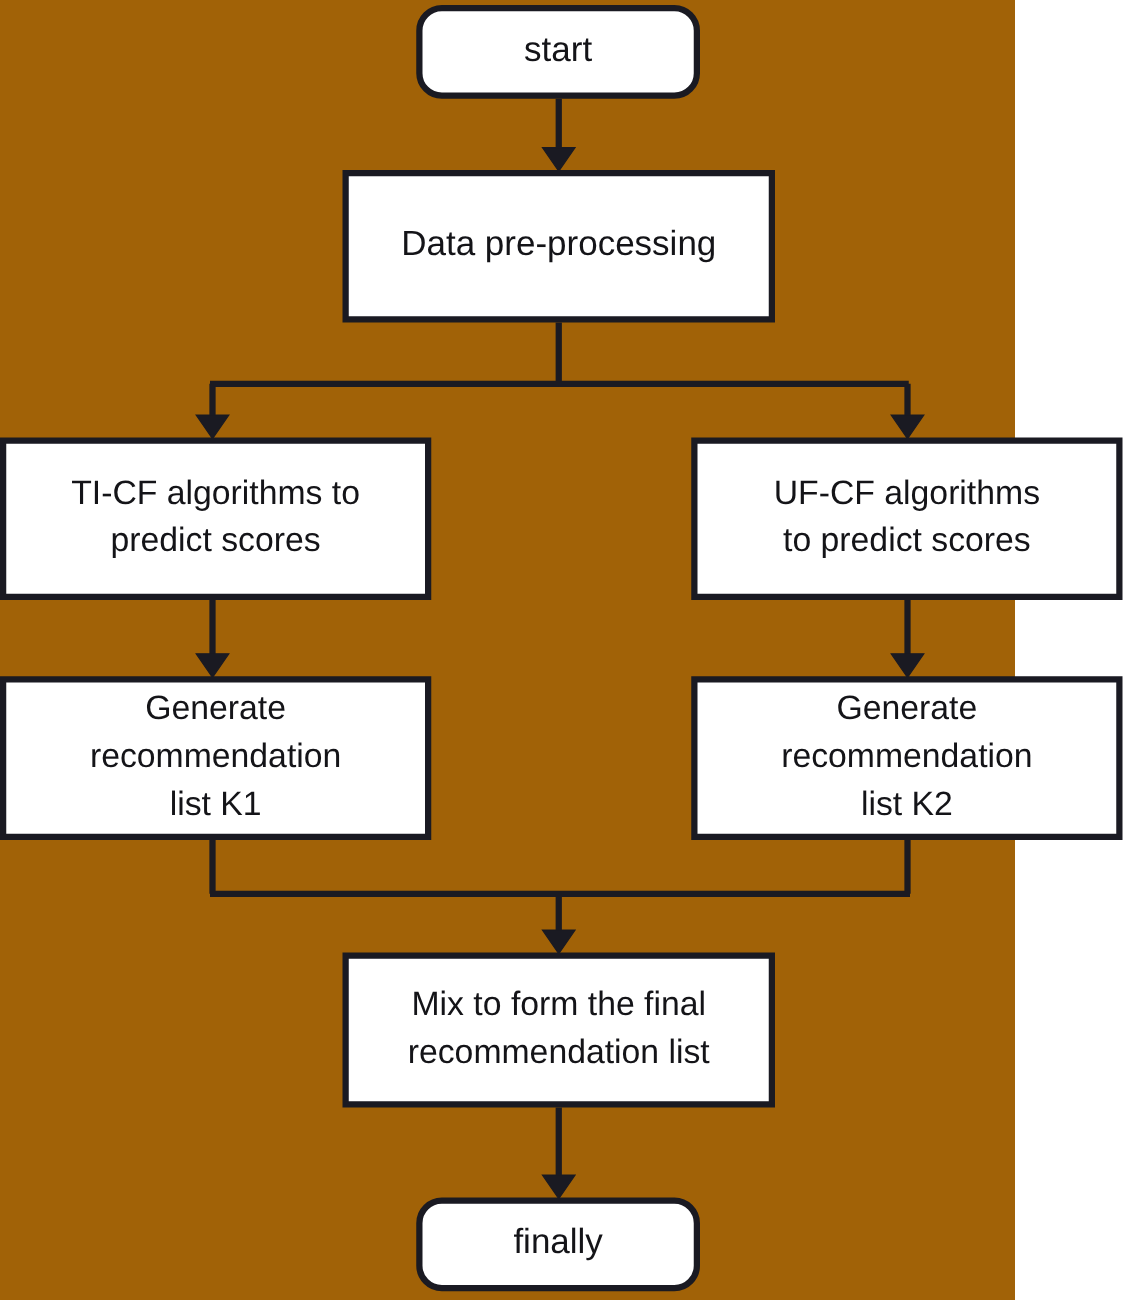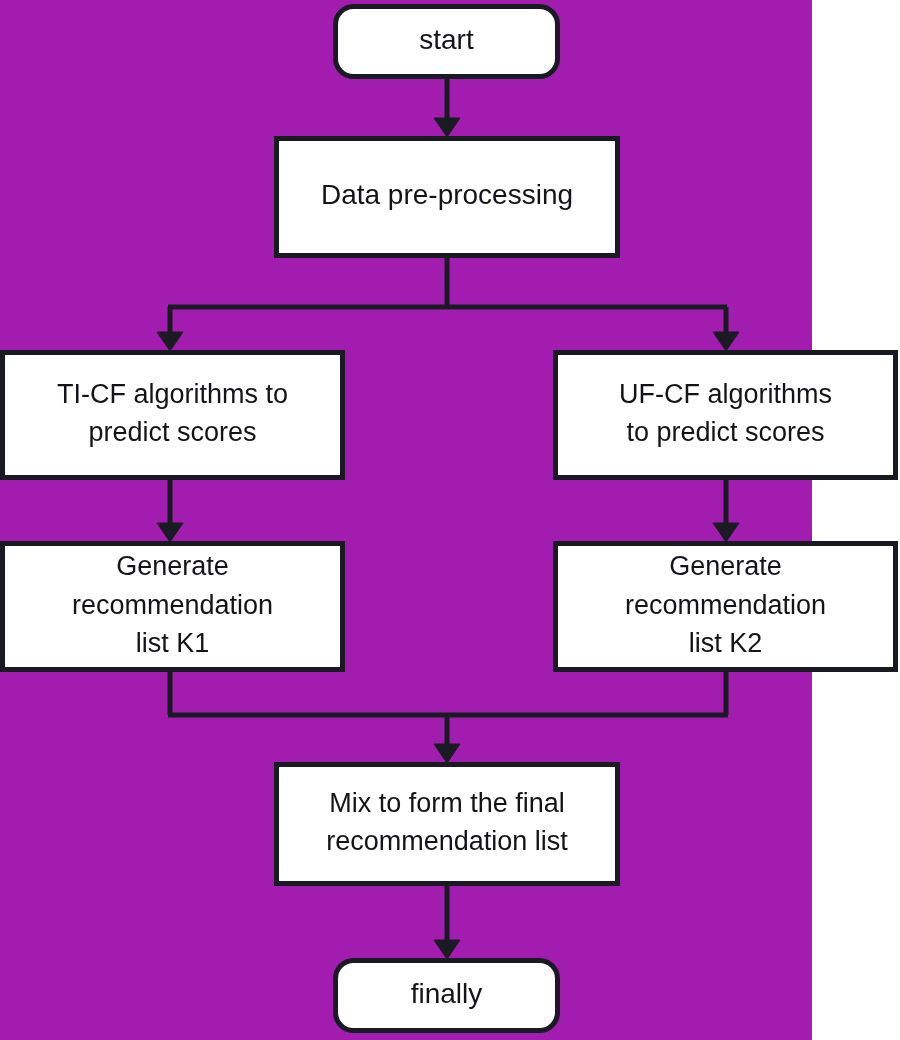--- a/index.html
+++ b/index.html
@@ -10,21 +10,21 @@
   body {
     width: 900px;
     height: 1040px;
     overflow: hidden;
     font-family: "Liberation Sans", sans-serif;
   }
   #flowchart-root {
     position: relative;
     width: 812px;
     height: 1040px;
-    background: #a21caf;
+    background: #a16207;
   }
   svg.flow-canvas {
     position: absolute;
     top: 0;
     left: 0;
     width: 900px;
     height: 1040px;
     display: block;
   }
   .node-text {

